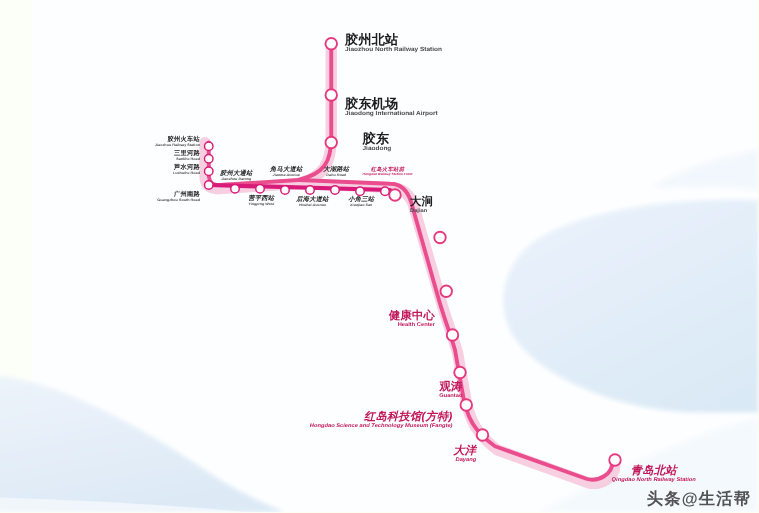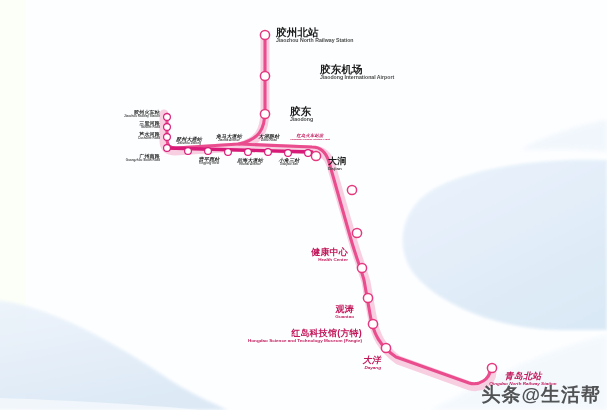--- a/index.html
+++ b/index.html
@@ -59,21 +59,21 @@
 
   .c-red .cn   { color: #c2185b; }
   .c-red .en   { color: #c2185b; }
   .c-dark .cn  { color: #1d1d1d; }
 
   
   #watermark {
     position: absolute;
     right: 6px;
     bottom: 2px;
-    font-size: 19px;
+    font-size: 13px;
     font-weight: bold;
     color: #2e2e2e;
     opacity: 0.82;
     letter-spacing: 1px;
     white-space: nowrap;
     font-family: "Liberation Serif", "DejaVu Serif", serif;
   }
   #watermark .wm-at { font-family: "Liberation Sans", sans-serif; }
 </style>
 </head>
@@ -178,21 +178,21 @@
       <circle cx="288" cy="153" r="3.4"></circle>
       <circle cx="308" cy="153" r="3.4"></circle>
     </g>
   </svg>
 
   <div class="label t-major c-dark" style="left:276px; top:27px;">
     <span class="cn">胶州北站</span>
     <span class="en">Jiaozhou North Railway Station</span>
   </div>
 
-  <div class="label t-major c-dark" style="left:276px; top:64px;margin-left:44px;">
+  <div class="label t-major c-dark" style="left:276px; top:78px;">
     <span class="cn">胶东机场</span>
     <span class="en">Jiaodong International Airport</span>
   </div>
 
   <div class="label t-major c-dark" style="left:290px; top:106px;">
     <span class="cn">胶东</span>
     <span class="en">Jiaodong</span>
   </div>
 
   <div class="label t-small c-dark right-al" style="left:100px; top:110px; width:60px;">
@@ -246,26 +246,26 @@
     <span class="en">Dajian</span>
   </div>
 
 
   <div class="label t-mid c-red right-al" style="left:238px; top:236px; width:110px;">
     <span class="cn">健康中心</span>
     <span class="en">Health Center</span>
   </div>
 
 
-  <div class="label t-mid c-red right-al" style="left:296px; top:293px; width:58px;">
+  <div class="label t-mid c-red right-al" style="left:312px; top:293px; width:58px;">
     <span class="cn">观涛</span>
     <span class="en">Guantao</span>
   </div>
 
-  <div class="label t-mid c-red right-al" style="left:215px; top:317px; width:147px;">
+  <div class="label t-mid c-red right-al" style="left:215px; top:317px; width:147px;font-style:italic;">
     <span class="cn">红岛科技馆(方特)</span>
     <span class="en">Hongdao Science and Technology Museum (Fangte)</span>
   </div>
 
   <div class="label t-mid c-red right-al" style="left:325px; top:344px; width:56px;font-style:italic;">
     <span class="cn">大洋</span>
     <span class="en">Dayang</span>
   </div>
 
   <div class="label t-mid c-red center-al" style="left:468px; top:360px; width:110px;">

